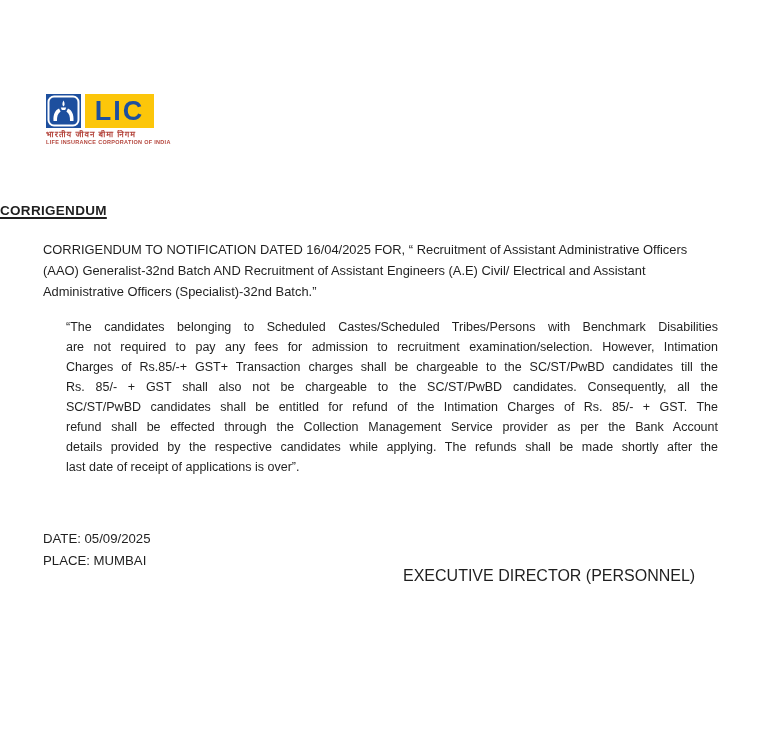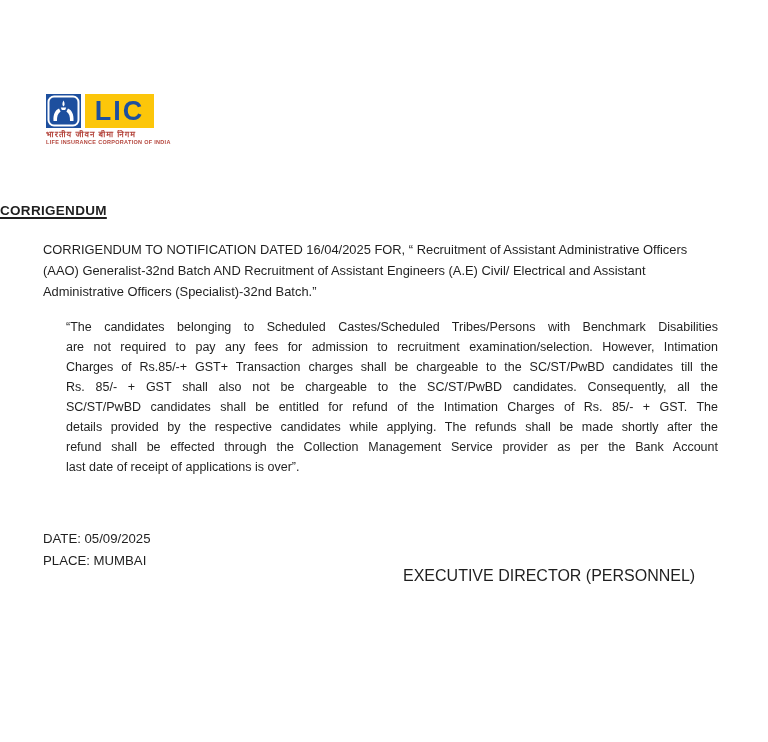--- a/index.html
+++ b/index.html
@@ -75,22 +75,22 @@
     <div class="intro-line">(AAO) Generalist-32nd Batch AND Recruitment of Assistant Engineers (A.E) Civil/ Electrical and Assistant</div>
     <div class="intro-line">Administrative Officers (Specialist)-32nd Batch.”</div>
   </div>
 
   <div class="body-para">
     <div class="body-line">“The candidates belonging to Scheduled Castes/Scheduled Tribes/Persons with Benchmark Disabilities</div>
     <div class="body-line">are not required to pay any fees for admission to recruitment examination/selection. However, Intimation</div>
     <div class="body-line">Charges of Rs.85/-+ GST+ Transaction charges shall be chargeable to the SC/ST/PwBD candidates till the</div>
     <div class="body-line">Rs. 85/- + GST shall also not be chargeable to the SC/ST/PwBD candidates. Consequently, all the</div>
     <div class="body-line">SC/ST/PwBD candidates shall be entitled for refund of the Intimation Charges of Rs. 85/- + GST. The</div>
+    <div class="body-line">refund shall be effected through the Collection Management Service provider as per the Bank Account</div>
     <div class="body-line">details provided by the respective candidates while applying. The refunds shall be made shortly after the</div>
-    <div class="body-line">refund shall be effected through the Collection Management Service provider as per the Bank Account</div>
     <div class="body-line last">last date of receipt of applications is over”.</div>
   </div>
 
   <div class="footer-date">DATE: 05/09/2025</div>
   <div class="footer-place">PLACE: MUMBAI</div>
   <div class="footer-signatory">EXECUTIVE DIRECTOR (PERSONNEL)</div>
 
 </div>
 
 </body></html>

